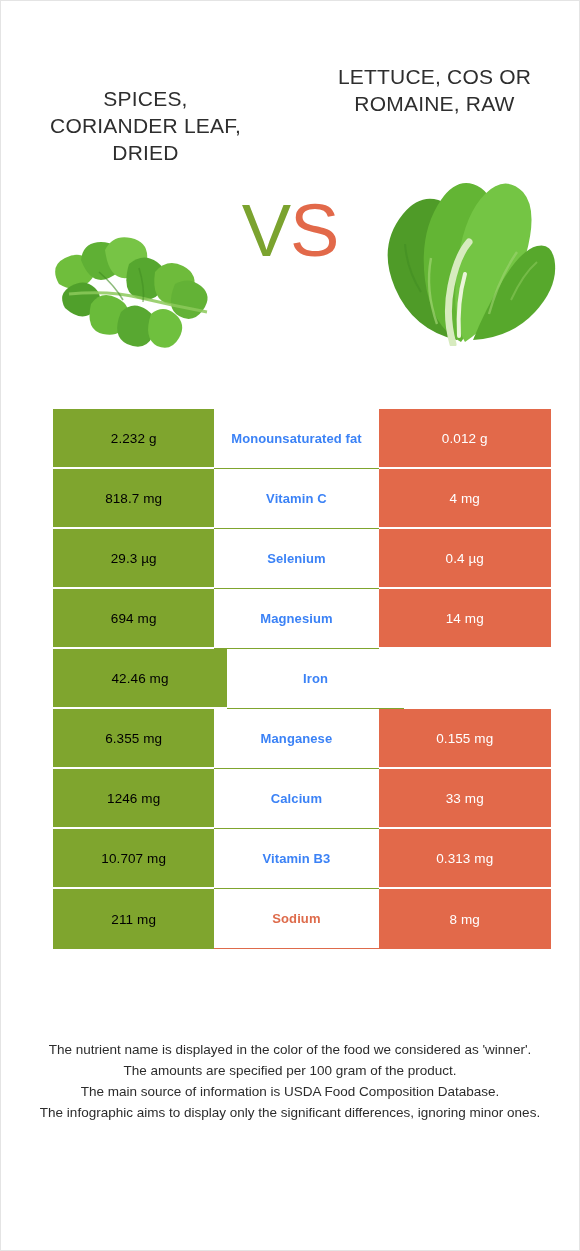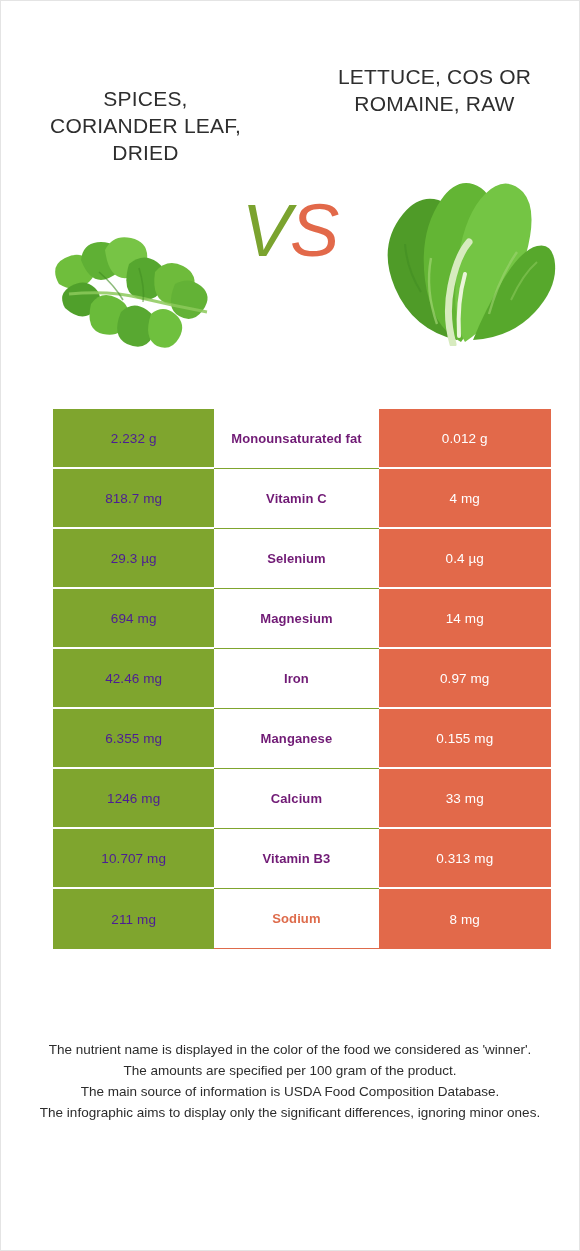--- a/index.html
+++ b/index.html
@@ -66,21 +66,20 @@
     position: absolute;
     left: 0; right: 0;
     top: 28px;
     text-align: center;
     font-family: "Liberation Sans", sans-serif;
     font-size: 74px;
     font-weight: 400;
     line-height: 1;
     letter-spacing: -1px;
     z-index: 5;
-    font-style: italic;
   }
   .vs .v { color: #7ba32f; }
   .vs .s { color: #e2694a; }
 
   
   .table {
     position: absolute;
     left: 52px;
     top: 408px;
     width: 498px;
@@ -95,27 +94,27 @@
     align-items: center;
     justify-content: center;
     box-sizing: border-box;
     font-size: 13.5px;
     font-weight: 400;
     letter-spacing: 0.1px;
   }
   .cell-left {
     width: 174px;
     background: #7fa52e;
-    color: #4c1d95;
+    color: #000000;
     border-bottom: 2px solid #ffffff;
   }
   .cell-mid {
     width: 177px;
     background: #ffffff;
-    color: #701a75;
+    color: #3b82f6;
     border-bottom: 1px solid #7fa52e;
     font-weight: 700;
     font-size: 13px;
   }
   .cell-mid.winner-right {
     color: #de6b4b;
   }
   .row:last-child .cell-mid.winner-right {
     border-bottom-color: #de6b4b;
   }
@@ -221,21 +220,20 @@
 
     <div class="row">
       <div class="cell cell-left">694 mg</div>
       <div class="cell cell-mid">Magnesium</div>
       <div class="cell cell-right">14 mg</div>
     </div>
 
     <div class="row">
       <div class="cell cell-left">42.46 mg</div>
       <div class="cell cell-mid">Iron</div>
-      <div class="cell cell-right">0.97 mg</div>
     </div>
 
     <div class="row">
       <div class="cell cell-left">6.355 mg</div>
       <div class="cell cell-mid">Manganese</div>
       <div class="cell cell-right">0.155 mg</div>
     </div>
 
     <div class="row">
       <div class="cell cell-left">1246 mg</div>

